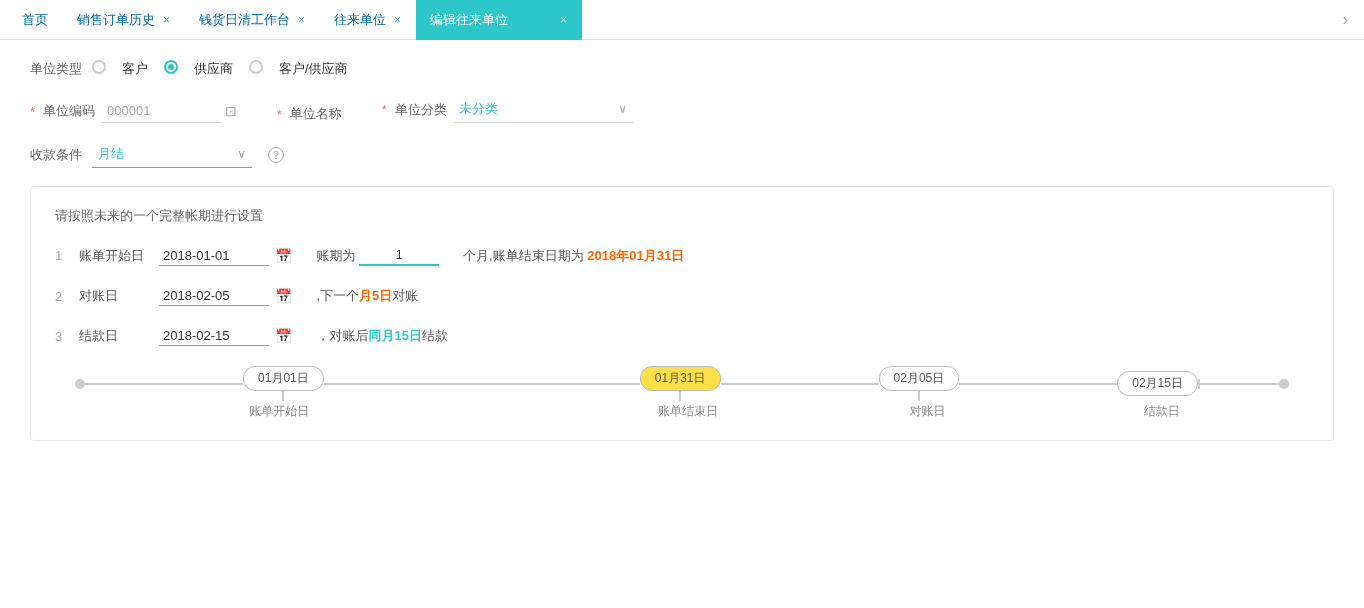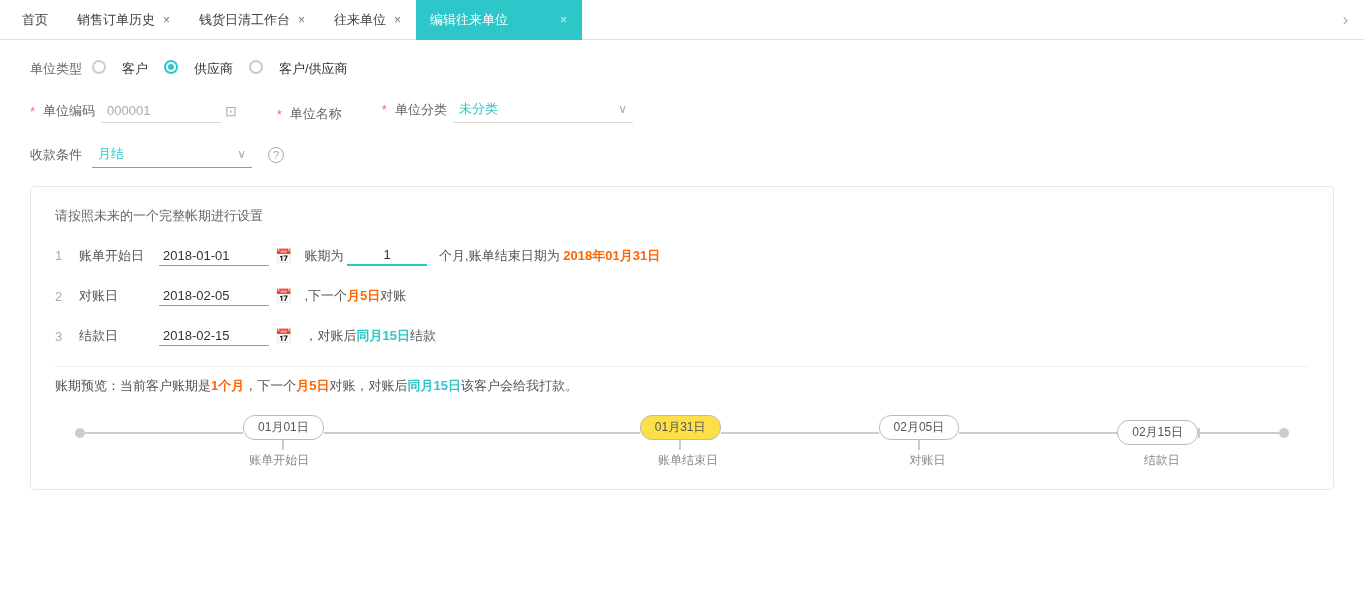--- a/index.html
+++ b/index.html
@@ -13,21 +13,21 @@
       border-bottom: 1px solid #e0e0e0;
       height: 40px;
       padding: 0 8px;
     }
     .tab {
       display: flex;
       align-items: center;
       padding: 0 14px;
       height: 40px;
       font-size: 13px;
-      color: #404040;
+      color: #0369a1;
       cursor: pointer;
       border-right: 1px solid transparent;
       white-space: nowrap;
       user-select: none;
     }
     .tab.active {
       background: #2ec7c9;
       color: #fff;
       border-radius: 0;
       gap: 44px;
@@ -181,21 +181,21 @@
       border: none;
       border-bottom: 1px solid #2ec7c9;
       outline: none;
       padding: 2px 4px;
       font-size: 13px;
       color: #333;
       width: 110px;
       background: transparent;
     }
     .cal-icon { color: #2ec7c9; margin-left: 6px; cursor: pointer; font-size: 14px; }
-    .row-desc { margin-left: 12px; color: #555; font-size: 13px; }
+    .row-desc { margin-left: 24px; color: #555; font-size: 13px; }
     .highlight-orange { color: #ff6600; font-weight: bold; }
     .highlight-teal { color: #2ec7c9; font-weight: bold; }
 
     
     .period-input {
       border: none;
       border-bottom: 2px solid #2ec7c9;
       outline: none;
       padding: 2px 8px;
       font-size: 13px;
@@ -323,23 +323,20 @@
     <div class="panel-row">
       <span class="row-num">3</span>
       <span class="row-field-name">结款日</span>
       <input class="row-date-input" type="text" value="2018-02-15" style="">
       <span class="cal-icon">📅</span>
       <span class="row-desc">
         <span>，对账后</span><span class="highlight-teal">同月15日</span><span>结款</span>
       </span>
     </div>
 
-    <div class="preview-text" style="margin-top:20px; padding-top:10px; border-top:1px solid #f0f0f0;">
-      <span>账期预览：当前客户账期是</span><span class="highlight-orange">1个月</span><span>，下一个</span><span class="highlight-orange">月5日</span><span>对账，对账后</span><span class="highlight-teal">同月15日</span><span>该客户会给我打款。</span>
-    </div>
 
     <div style="margin-top:16px; padding:0 20px;">
       <div style="display:flex; align-items:center; position:relative;">
 
         <div style="width:10px;height:10px;border-radius:50%;background:#ccc;flex-shrink:0;"></div>
 
         <div style="flex:1;height:2px;background:#ccc;"></div>
         <div style="display:flex;flex-direction:column;align-items:center;flex-shrink:0;">
           <div style="border:1px solid #bbb;border-radius:12px;padding:3px 14px;font-size:12px;color:#555;background:#fff;white-space:nowrap;">01月01日</div>
           <div style="width:2px;height:10px;background:#ccc;"></div>

